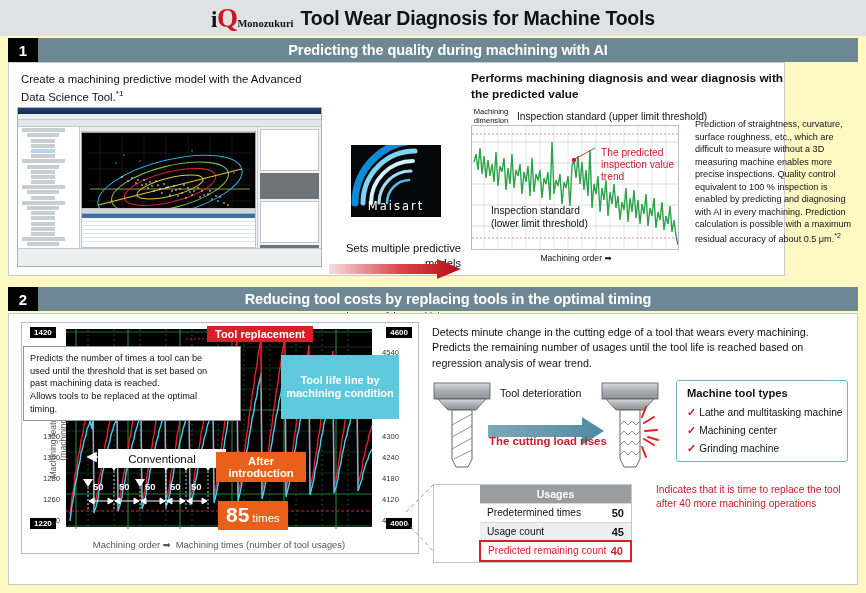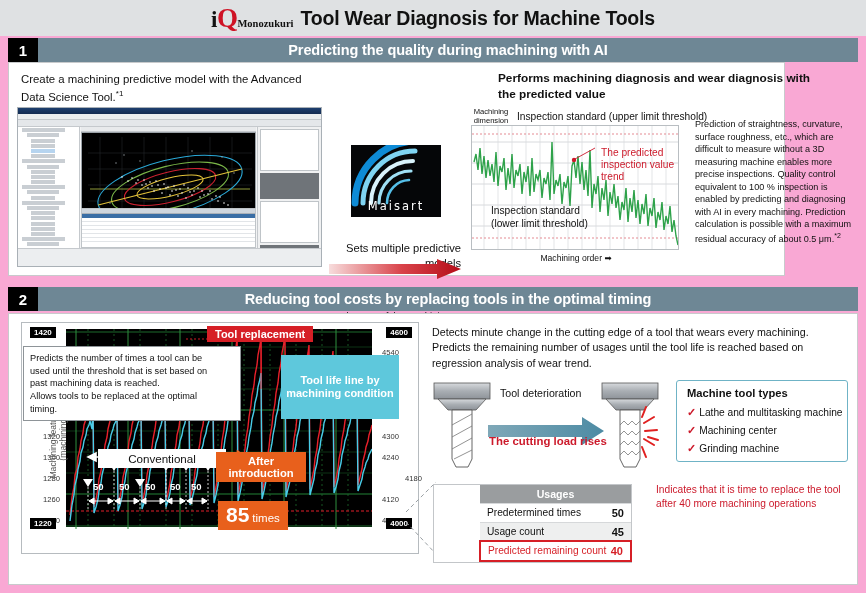--- a/index.html
+++ b/index.html
@@ -4,21 +4,21 @@
 <style>
   * { box-sizing: border-box; }
   html, body {
     margin: 0; padding: 0;
     background: #ffffff;
     font-family: "Liberation Sans", sans-serif;
   }
   #page {
     position: relative;
     width: 866px; height: 593px;
-    background: #f9a8d4;
+    background: #fef9c3;
     overflow: hidden;
   }
 
   
   .title-bar {
     position: absolute; left: 0; top: 0; width: 866px; height: 36px;
     background: #dfe1e3;
     display: flex; align-items: center; justify-content: center;
   }
   .title-logo {
@@ -140,21 +140,21 @@
     position:absolute; left:320px; top:196px; width:132px; height:20px;
   }
   .mid-cap2 {
     position:absolute; left:316px; top:222px; width:142px; text-align:center;
     font-size:9.5px; color:#111; line-height:1.32;
   }
 
   
   .p1r-title {
     position:absolute; left:462px; top:8px; width:320px;
-    font-size:11.8px; font-weight:bold; color:#111; line-height:1.35;margin-left:27px;
+    font-size:11.8px; font-weight:bold; color:#111; line-height:1.35;
   }
   .machdim {
     position:absolute; left:460px; top:44px; width:44px;
     font-size:7.6px; color:#111; line-height:1.2; text-align:center;
   }
   .insp-upper {
     position:absolute; left:508px; top:48px;
     font-size:10.2px; color:#111;
   }
   .greenchart {
@@ -696,27 +696,28 @@
       </div>
 
       <div class="dc-axisR">
         <div class="ax-box" style="right:6px; top:-2px;">4600</div>
         <div class="ax-tick" style="left:10px; top:19px;">4540</div>
         <div class="ax-tick" style="left:10px; top:40px;">4480</div>
         <div class="ax-tick" style="left:10px; top:61px;font-style:italic;">4420</div>
         <div class="ax-tick" style="left:10px; top:82px;">4360</div>
         <div class="ax-tick" style="left:10px; top:103px;">4300</div>
         <div class="ax-tick" style="left:10px; top:124px;">4240</div>
-        <div class="ax-tick" style="left:10px; top:145px;margin-left:23px;">4180</div>
+        <div class="ax-tick" style="left:10px; top:145px;">4180</div>
         <div class="ax-tick" style="left:10px; top:166px;">4120</div>
         <div class="ax-tick" style="left:10px; top:187px;">4060</div>
         <div class="ax-box" style="right:6px; bottom:-2px;">4000</div>
       </div>
 
       <div class="dc-ylabel"><span>Machining feature amount</span> <span>(machining load)</span></div>
+      <div class="dc-xlabel"><span>Machining order ➡</span> &nbsp;<span>Machining times (number of tool usages)</span></div>
     </div>
 
     <div class="badge-toolrep">Tool replacement</div>
     <div class="callout">
       <span>Predicts the number of times a tool can be</span><br>
       <span>used until the threshold that is set based on</span><br>
       <span>past machining data is reached.</span><br>
       <span>Allows tools to be replaced at the optimal</span><br>
       <span>timing.</span>
     </div>

